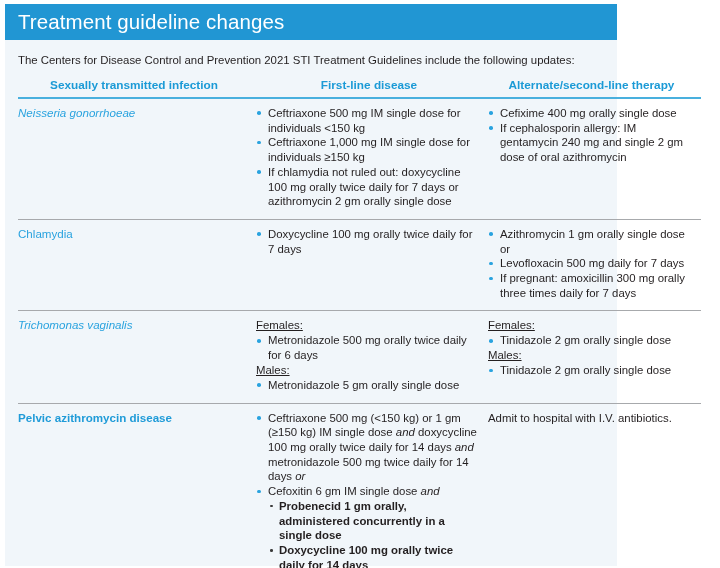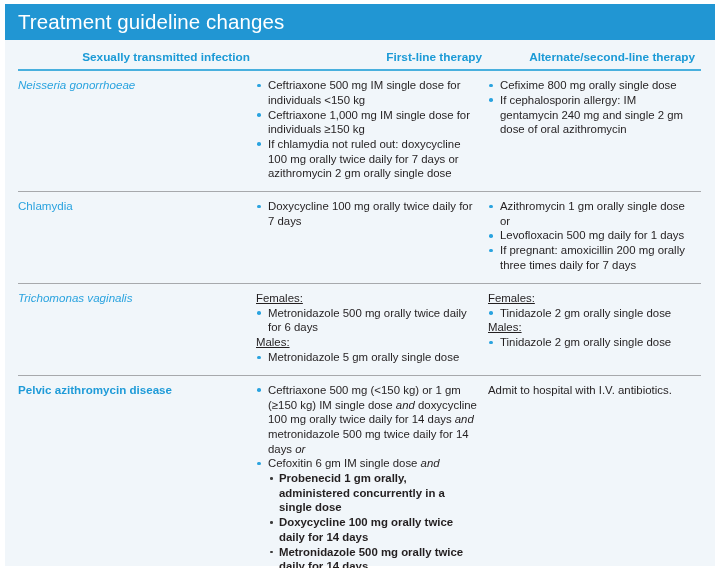--- a/index.html
+++ b/index.html
@@ -10,21 +10,21 @@
     width: 720px;
     height: 568px;
     background: #ffffff;
     font-family: "Liberation Sans", sans-serif;
     overflow: hidden;
   }
   #panel {
     position: absolute;
     left: 5px;
     top: 4px;
-    width: 710px;
+    width: 612px;
     height: 562px;
     background: #f1f6fa;
     box-sizing: border-box;
   }
   #title-bar {
     height: 36px;
     background: #2196d3;
     display: flex;
     align-items: center;
     padding-left: 13px;
@@ -47,21 +47,21 @@
     width: 683px;
     margin: 10px 0 0 13px;
     border-collapse: collapse;
     table-layout: fixed;
   }
   table.guideline col.c1 { width: 238px; }
   table.guideline col.c2 { width: 232px; }
   table.guideline col.c3 { width: 213px; }
 
   th.col-head {
-    text-align: right;
+    text-align: center;
     vertical-align: bottom;
     color: #1b9ad6;
     font-size: 11.8px;
     font-weight: bold;
     padding: 0 6px 5px 0;
     border-bottom: 2.2px solid #49b0de;
     line-height: 1.2;
     margin-top: 32px;
   }
   td.cell {
@@ -140,69 +140,70 @@
 </style>
 </head>
 <body>
 
 <div id="panel">
 
   <div id="title-bar">
     <span id="title-text">Treatment guideline changes</span>
   </div>
 
+  <div id="intro">The Centers for Disease Control and Prevention 2021 STI Treatment Guidelines include the following updates:</div>
 
   <table class="guideline">
     <colgroup>
       <col class="c1">
         <col class="c2">
         <col class="c3">
     </colgroup>
     <thead>
       <tr>
         <th class="col-head">Sexually transmitted infection</th>
-        <th class="col-head">First-line therapy</th>
+        <th class="col-head">First-line disease</th>
         <th class="col-head">Alternate/second-line therapy</th>
       </tr>
     </thead>
     <tbody>
 
       <tr>
         <td class="cell">
           <span class="infection-name italic">Neisseria gonorrhoeae</span>
         </td>
         <td class="cell">
           <ul class="blist">
             <li>Ceftriaxone 500 mg IM single dose for individuals &lt;150 kg</li>
             <li>Ceftriaxone 1,000 mg IM single dose for individuals ≥150 kg</li>
             <li>If chlamydia not ruled out: doxycycline 100 mg orally twice daily for 7 days or azithromycin 2 gm orally single dose</li>
           </ul>
         </td>
         <td class="cell">
           <ul class="blist">
-            <li>Cefixime 800 mg orally single dose</li>
+            <li>Cefixime 400 mg orally single dose</li>
             <li>If cephalosporin allergy: IM gentamycin 240 mg and single 2 gm dose of oral azithromycin</li>
           </ul>
         </td>
       </tr>
 
       <tr>
         <td class="cell">
           <span class="infection-name">Chlamydia</span>
         </td>
         <td class="cell">
           <ul class="blist">
             <li>Doxycycline 100 mg orally twice daily for 7 days</li>
           </ul>
         </td>
         <td class="cell">
           <ul class="blist">
             <li><span>Azithromycin 1 gm orally single dose or</span></li>
-            <li>Levofloxacin 500 mg daily for 1 days</li>
-            <li>If pregnant: amoxicillin 200 mg orally three times daily for 7 days</li>
+            <li>Levofloxacin 500 mg daily for 7 days</li>
+            <li>If pregnant: amoxicillin 300 mg orally three times daily for 7 days</li>
           </ul>
         </td>
       </tr>
 
       <tr>
         <td class="cell">
           <span class="infection-name italic">Trichomonas vaginalis</span>
         </td>
         <td class="cell">
           <div class="sexlabel">Females:</div>

